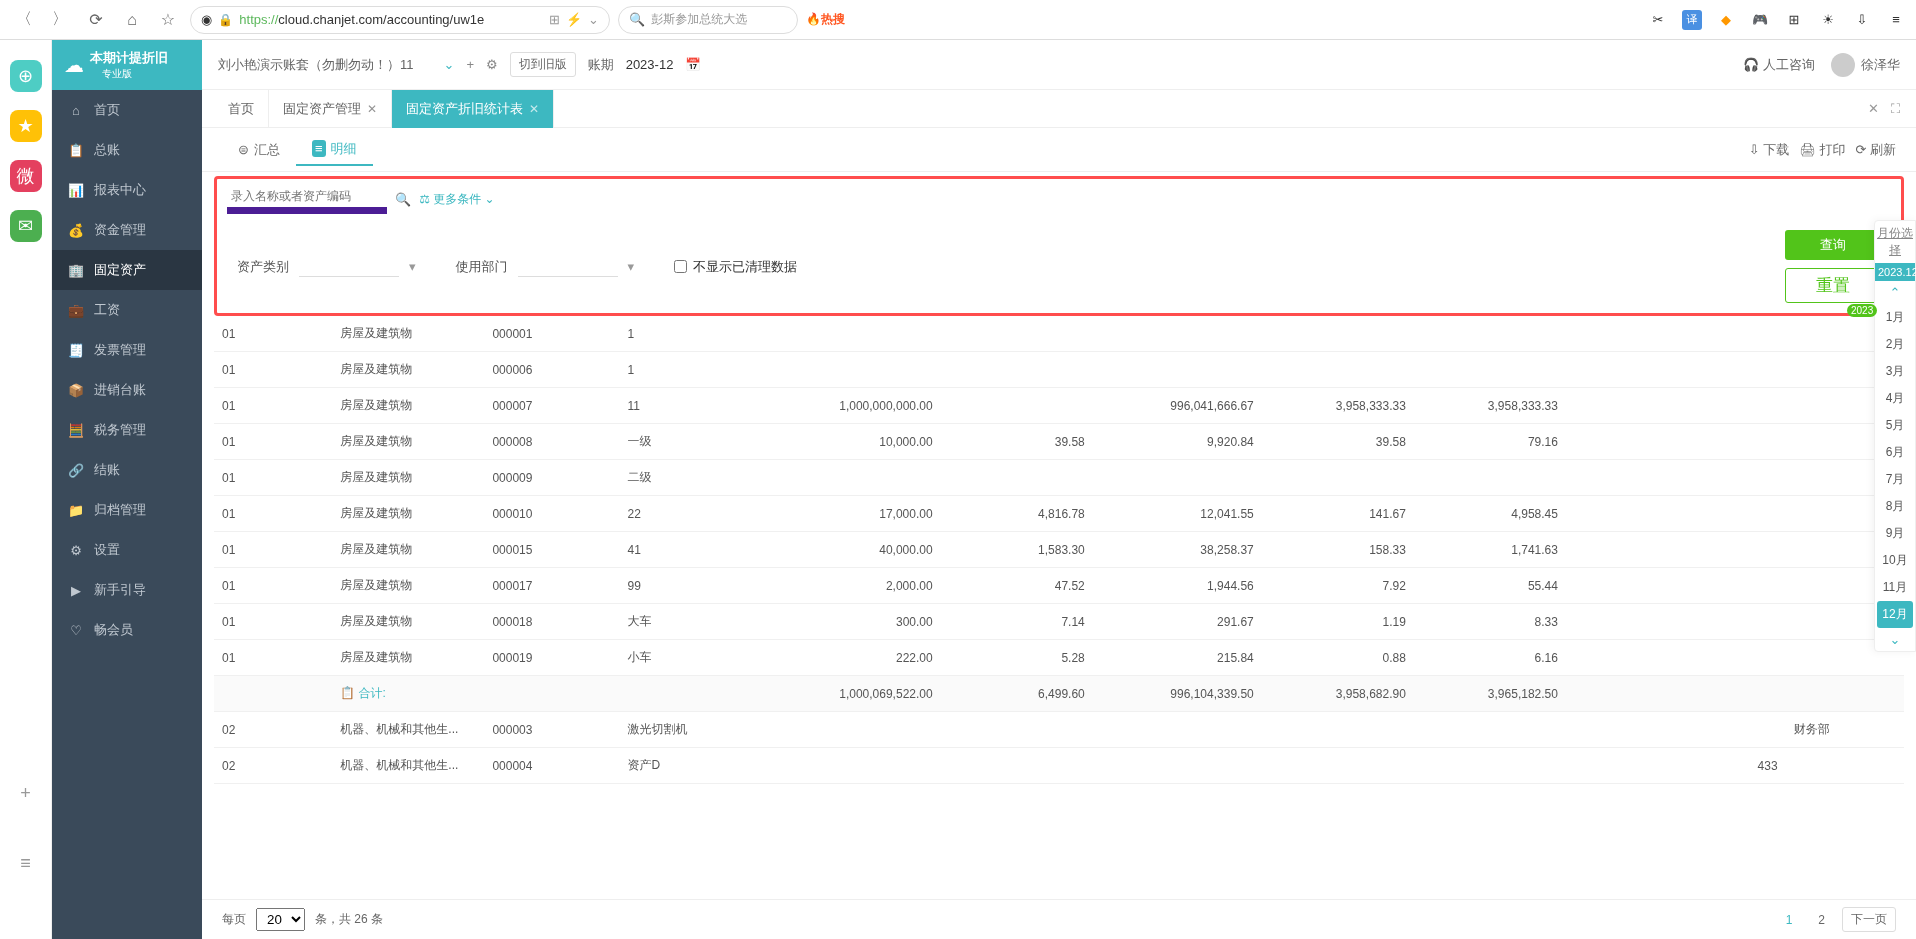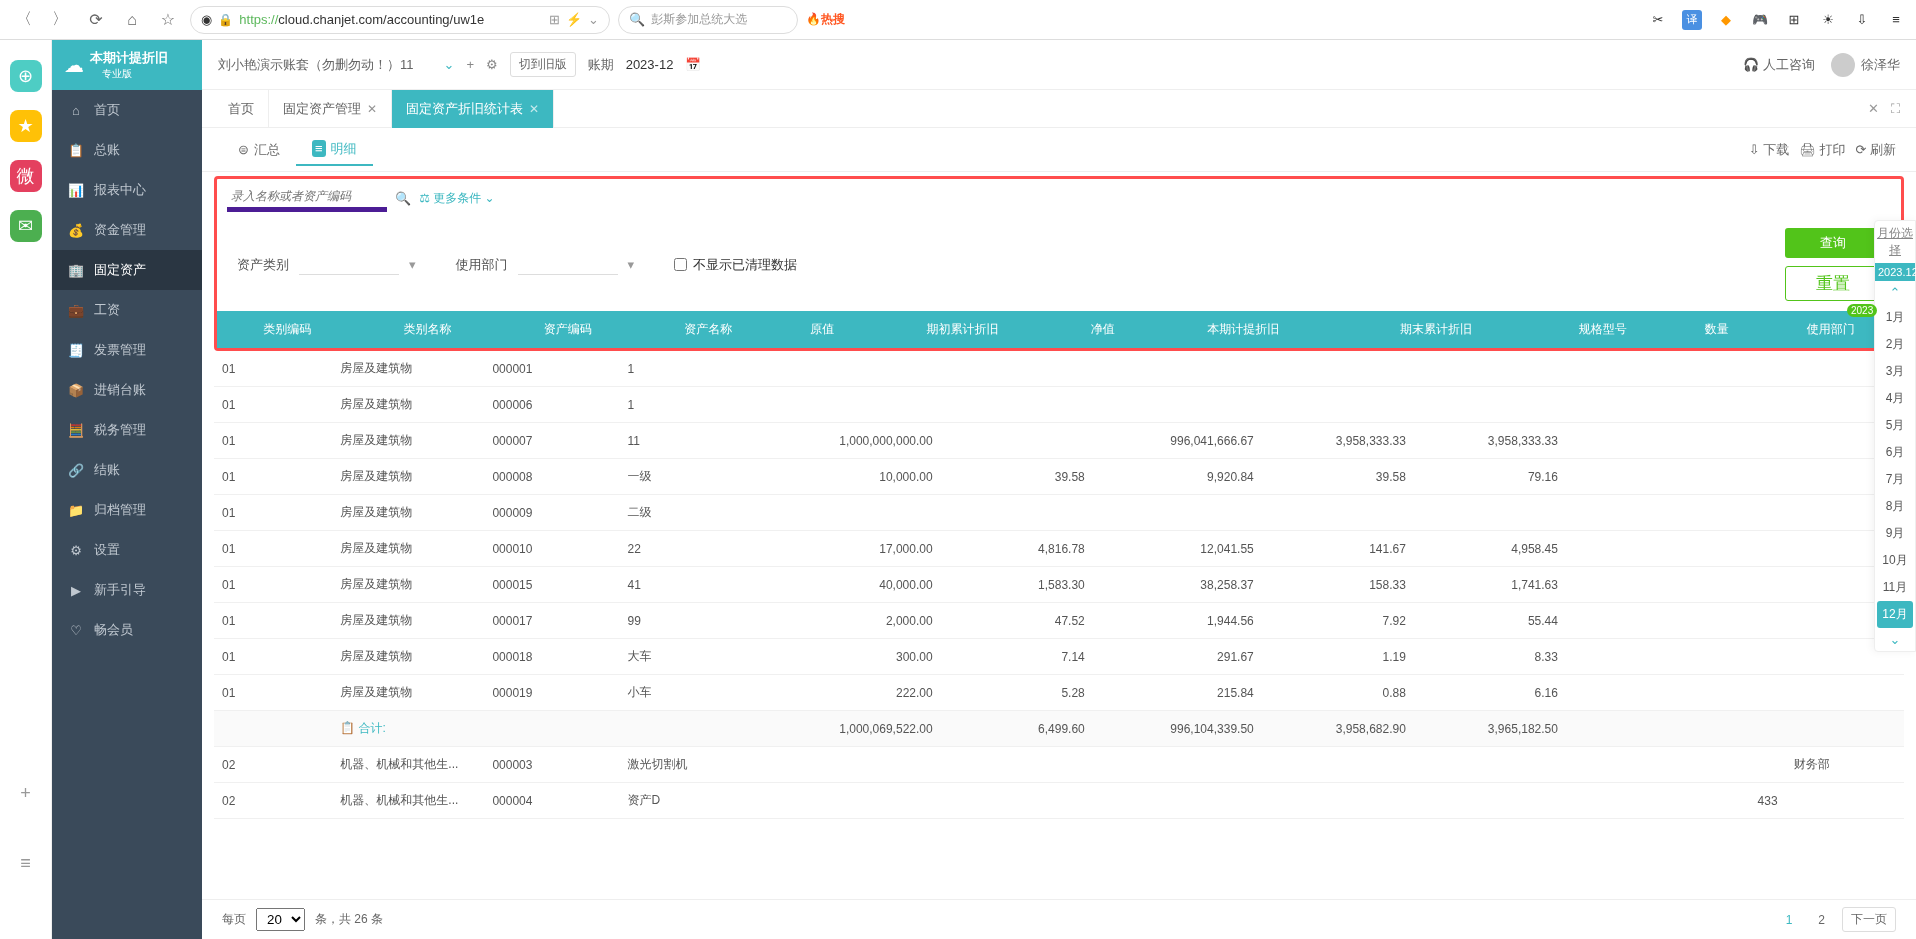--- a/index.html
+++ b/index.html
@@ -67,21 +67,21 @@
 .sub-tabs { height: 44px; display: flex; align-items: center; padding: 0 20px; border-bottom: 1px solid #eee; }
 .sub-tab { padding: 6px 16px; cursor: pointer; color: #666; display: flex; align-items: center; gap: 5px; font-size: 13px; }
 .sub-tab.active { color: #3db8c1; border-bottom: 2px solid #3db8c1; }
 .sub-tab.active .sti { background: #3db8c1; color: #fff; border-radius: 3px; padding: 1px 3px; }
 .sub-tabs .actions { margin-left: auto; display: flex; gap: 10px; }
 .sub-tabs .actions .act { cursor: pointer; color: #666; font-size: 13px; }
 
 
 .filter-area { border: 3px solid #ff4d4d; border-radius: 4px; margin: 4px 12px 0; padding: 6px 10px 0; position: relative; }
 .filter-row1 { display: flex; align-items: center; gap: 8px; padding-bottom: 6px; }
-.filter-row1 .search-input { width: 160px; border: none; border-bottom: 5px solid #4c1d95; padding: 4px; font-size: 12px; color: #c2410c; outline: none; font-style: italic; }
+.filter-row1 .search-input { width: 160px; border: none; border-bottom: 7px solid #4c1d95; padding: 4px; font-size: 12px; color: #c2410c; outline: none; }
 .filter-row1 .srch-icon { color: #999; cursor: pointer; }
 .filter-row1 .more-cond { color: #3db8c1; font-size: 12px; cursor: pointer; }
 .filter-row2 { display: flex; align-items: center; gap: 40px; padding: 10px 10px; }
 .filter-row2 .fitem { display: flex; align-items: center; gap: 10px; font-size: 13px; color: #555; }
 .filter-row2 .fitem .finput { width: 100px; border: none; border-bottom: 1px solid #ddd; padding: 2px; }
 .filter-row2 .chk { display: flex; align-items: center; gap: 6px; }
 .filter-row2 .btns { margin-left: auto; display: flex; flex-direction: column; gap: 8px; }
 .btn-primary { background: #52c41a; color: #fff; border: none; padding: 6px 30px; border-radius: 3px; cursor: pointer; font-size: 13px; }
 .btn-outline { background: #fff; color: #52c41a; border: 1px solid #52c41a; padding: 5px 30px; border-radius: 3px; cursor: pointer; font-size: 17px; }
 .collapse-bar { text-align: center; padding: 4px; font-size: 12px; color: #888; background: #f8f8f8; cursor: pointer; margin: 0 -10px; }
@@ -301,38 +301,20 @@
         <div class="chk">
           <input type="checkbox" style="">
           <span>不显示已清理数据</span>
         </div>
         <div class="btns">
           <button class="btn-primary">查询</button>
           <button class="btn-outline">重置</button>
         </div>
       </div>
 
-      <table style="margin:0 -10px;width:calc(100% + 20px)">
-        <thead>
-            <tr id="thead-row">
-              <th>类别编码</th>
-              <th>类别名称</th>
-              <th>资产编码</th>
-              <th>资产名称</th>
-              <th>原值</th>
-              <th>期初累计折旧</th>
-              <th>净值</th>
-              <th>本期计提折旧</th>
-              <th>期末累计折旧</th>
-              <th>规格型号</th>
-              <th>数量</th>
-              <th>使用部门</th>
-            </tr>
-          </thead>
-      </table>
     </div>
 
     <div class="table-container">
       <table>
         <colgroup>
             <col style="width:7%">
             <col style="width:9%">
             <col style="width:8%">
             <col style="width:8%">
             <col style="width:11%">

